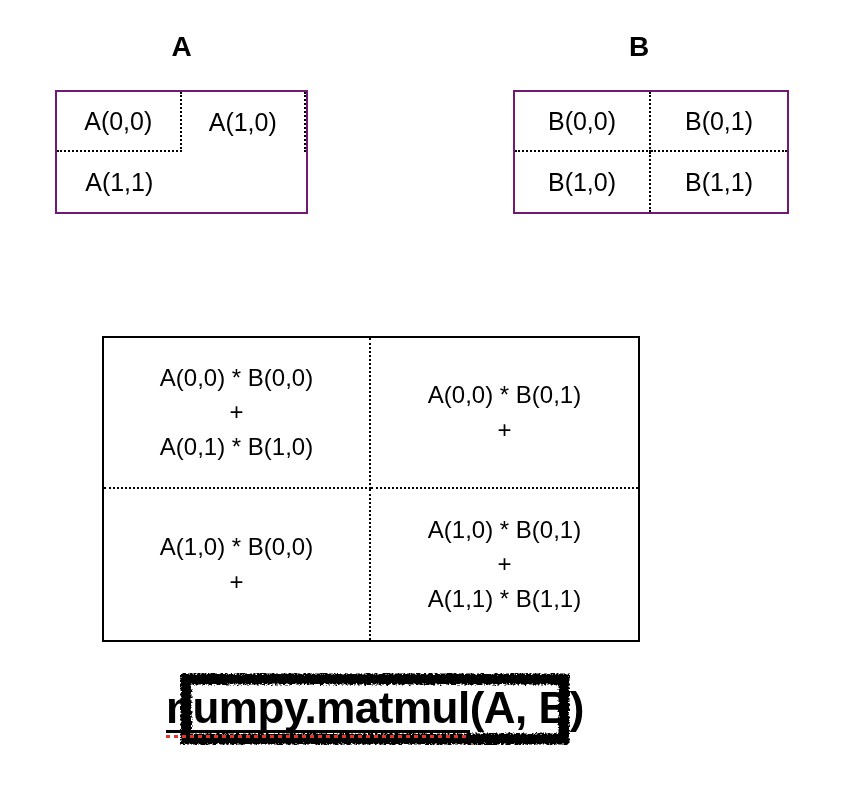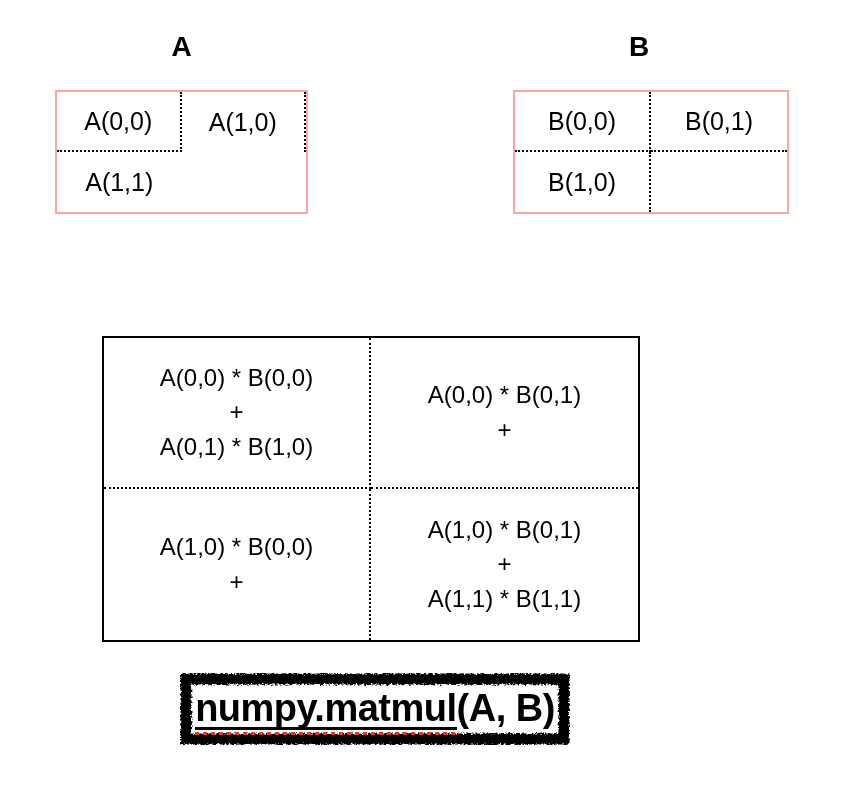--- a/index.html
+++ b/index.html
@@ -22,21 +22,21 @@
     font-size: 28px;
     font-weight: bold;
     text-align: center;
     line-height: 1;
     letter-spacing: 0px;
   }
 
   
   .matrix {
     position: absolute;
-    border: 2px solid #fca5a5;
+    border: 2px solid #701a75;
     box-sizing: border-box;
     display: grid;
     grid-template-columns: 1fr 1fr;
     grid-template-rows: 1fr 1fr;
     background: #ffffff;
   }
   .matrix .cell {
     display: flex;
     align-items: center;
     justify-content: center;
@@ -112,21 +112,21 @@
     display: flex;
     align-items: center;
     justify-content: center;
   }
   #caption-text-wrap {
     position: relative;
     display: inline-block;
     white-space: nowrap;
   }
   #caption-text {
-    font-size: 38px;
+    font-size: 44px;
     font-weight: bold;
     letter-spacing: -0.5px;
     line-height: 1;
     display: inline-block;
   }
   
   .underlined-part {
     border-bottom: 3px solid #000000;
     position: relative;
     display: inline-block;
@@ -157,20 +157,21 @@
   <div class="cell c10">A(1,0)</div>
   <div class="cell c11">A(1,1)</div>
 </div>
 
 <div class="matrix-label" id="label-b">B</div>
 
 <div class="matrix" id="matrix-b">
   <div class="cell c00">B(0,0)</div>
   <div class="cell c01">B(0,1)</div>
   <div class="cell c10">B(1,0)</div>
+  <div class="cell c11">B(1,1)</div>
 </div>
 
 <div id="matrix-result">
   <div class="rcell r00">
     <span class="term">A(0,0) * B(0,0)</span>
     <span class="op">+</span>
     <span class="term">A(0,1) * B(1,0)</span>
   </div>
   <div class="rcell r01">
     <span class="term">A(0,0) * B(0,1)</span>

